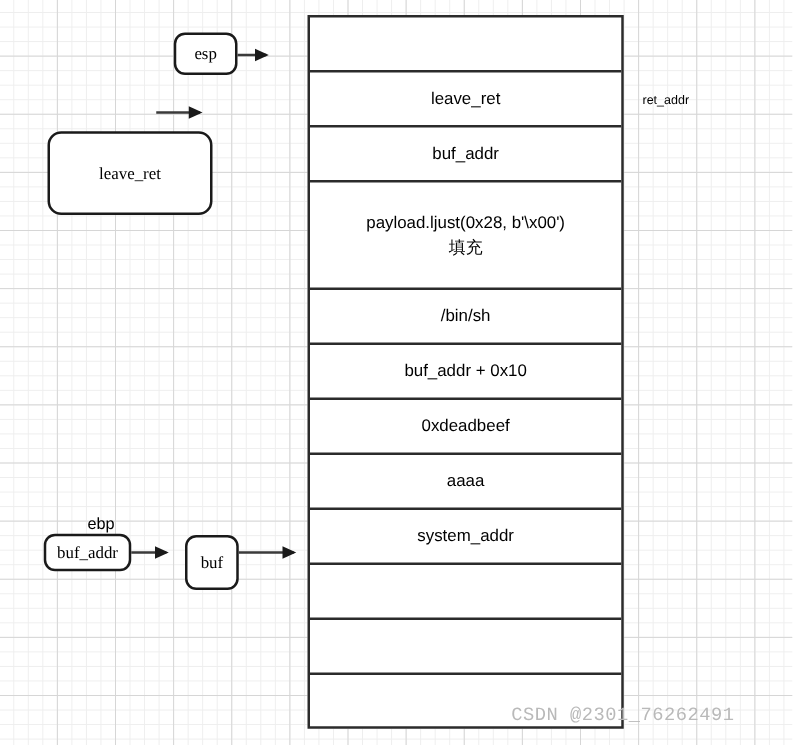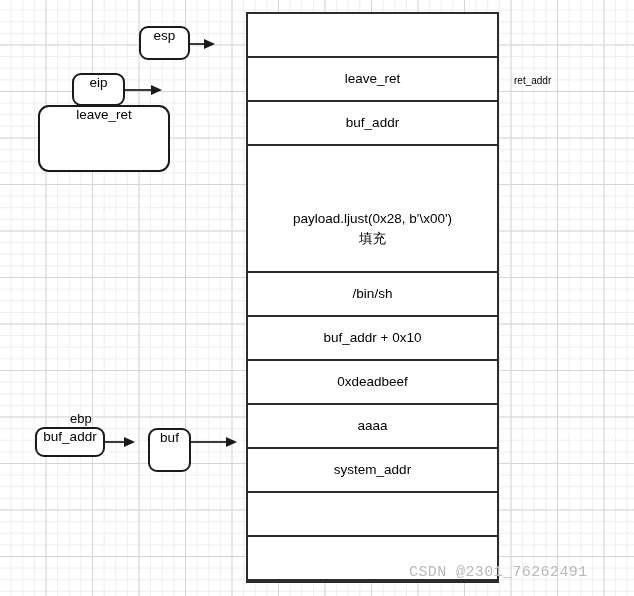--- a/index.html
+++ b/index.html
@@ -48,35 +48,36 @@
     flex-direction: column;
     align-items: center;
     justify-content: center;
     text-align: center;
     font-size: 13.5px;
     line-height: 1.45;
     color: #000000;
   }
   .stack-row:last-child { border-bottom: none; }
   .h44 { height: 44px; }
-  .h86 { height: 86px; margin-top: 41px; }
+  .h86 { height: 86px; }
   .stack-row .cell-line { display: block; }
 
   
   .rbox {
     position: absolute;
     box-sizing: border-box;
     border: 2px solid #1a1a1a;
     border-radius: 9px;
     background: #ffffff;
     display: flex;
-    align-items: flex-start;
+    align-items: center;
     justify-content: center;
     font-size: 13.5px;
     color: #000000;
+    font-family: Liberation Serif, serif;
   }
   #box-esp   { left: 139px; top: 26px;  width: 51px;  height: 34px; }
   #box-eip   { left: 72px;  top: 73px;  width: 53px;  height: 33px; }
   #box-leave { left: 38px;  top: 105px; width: 132px; height: 67px; border-radius: 11px; }
   #box-bufaddr { left: 35px; top: 427px; width: 70px; height: 30px; }
   #box-buf   { left: 148px; top: 428px; width: 43px;  height: 44px; }
 
   
   .ftext {
     position: absolute;
@@ -166,23 +167,20 @@
     <div class="stack-row h44"></div>
     <div class="stack-row h44"></div>
     <div class="stack-row h44"></div>
 
   </div>
 
   <div class="rbox" id="box-esp">
     <span>esp</span>
   </div>
 
-  <div class="rbox" id="box-eip">
-    <span>eip</span>
-  </div>
 
   <div class="rbox" id="box-leave">
     <span>leave_ret</span>
   </div>
 
   <div class="rbox" id="box-bufaddr">
     <span>buf_addr</span>
   </div>
 
   <div class="rbox" id="box-buf">

